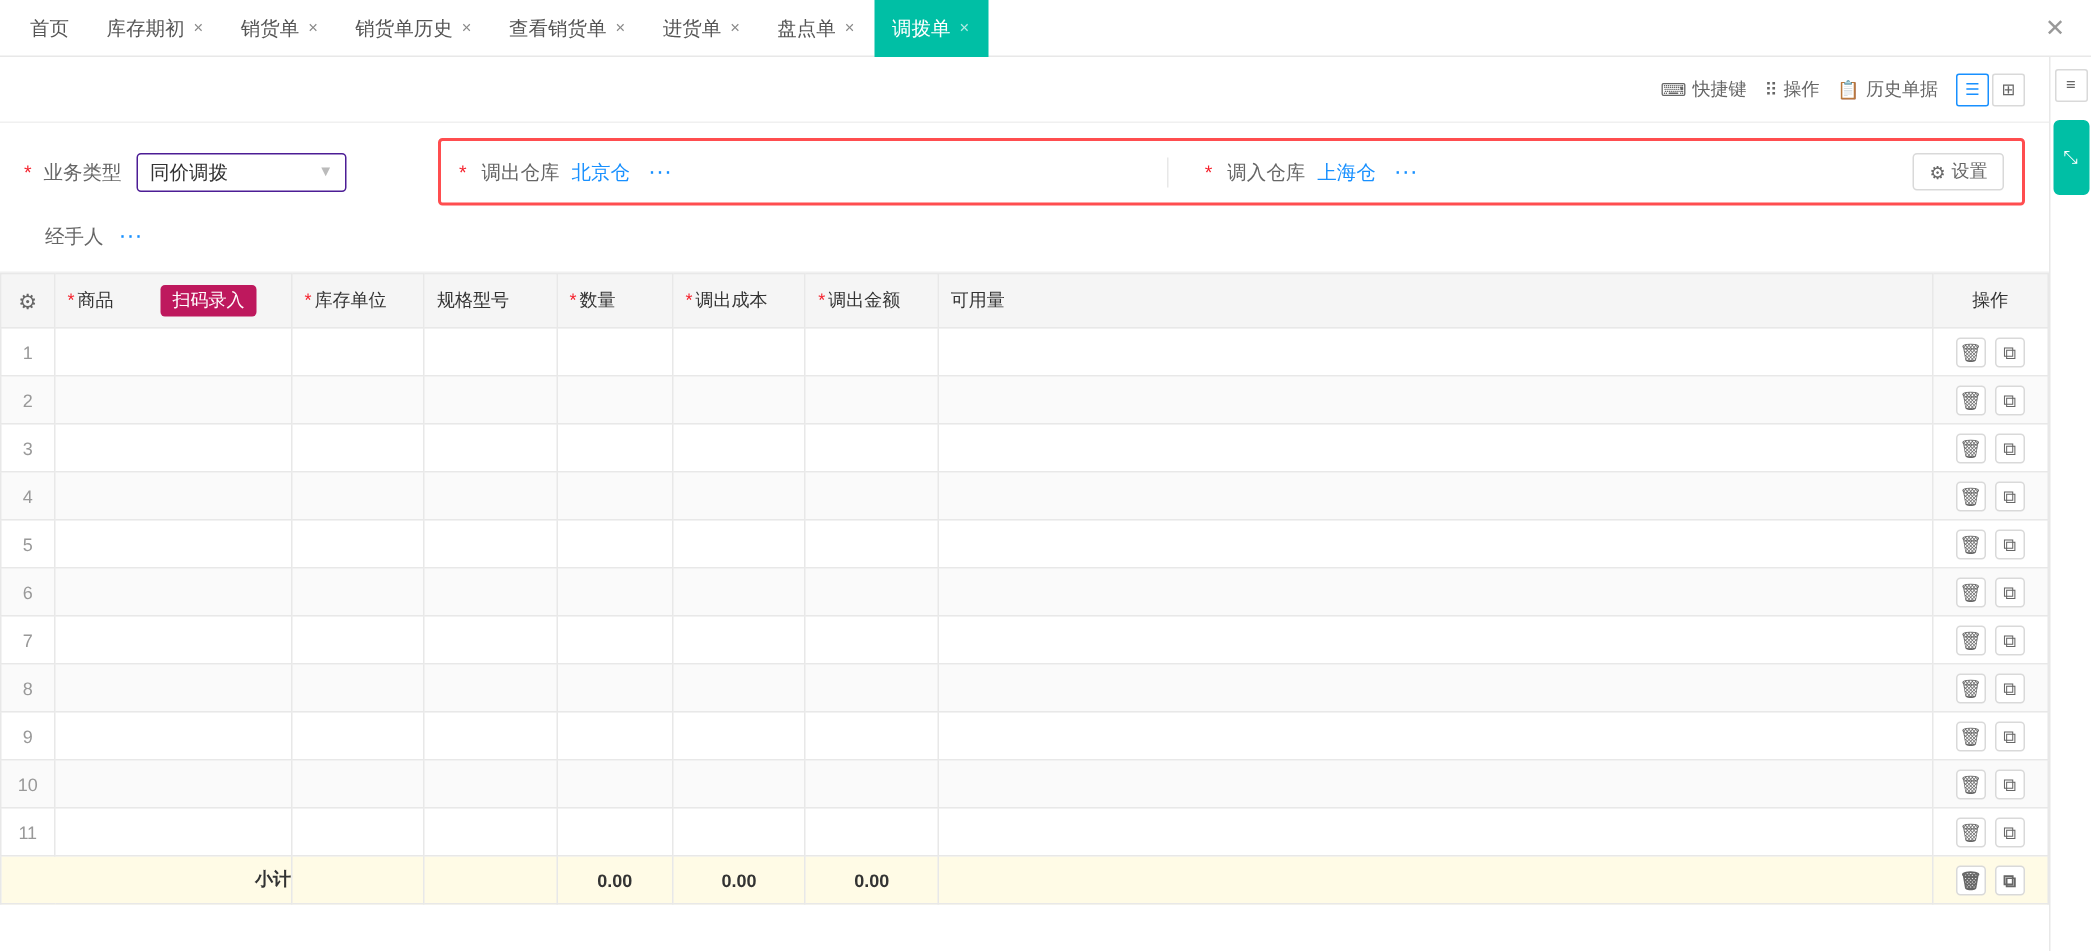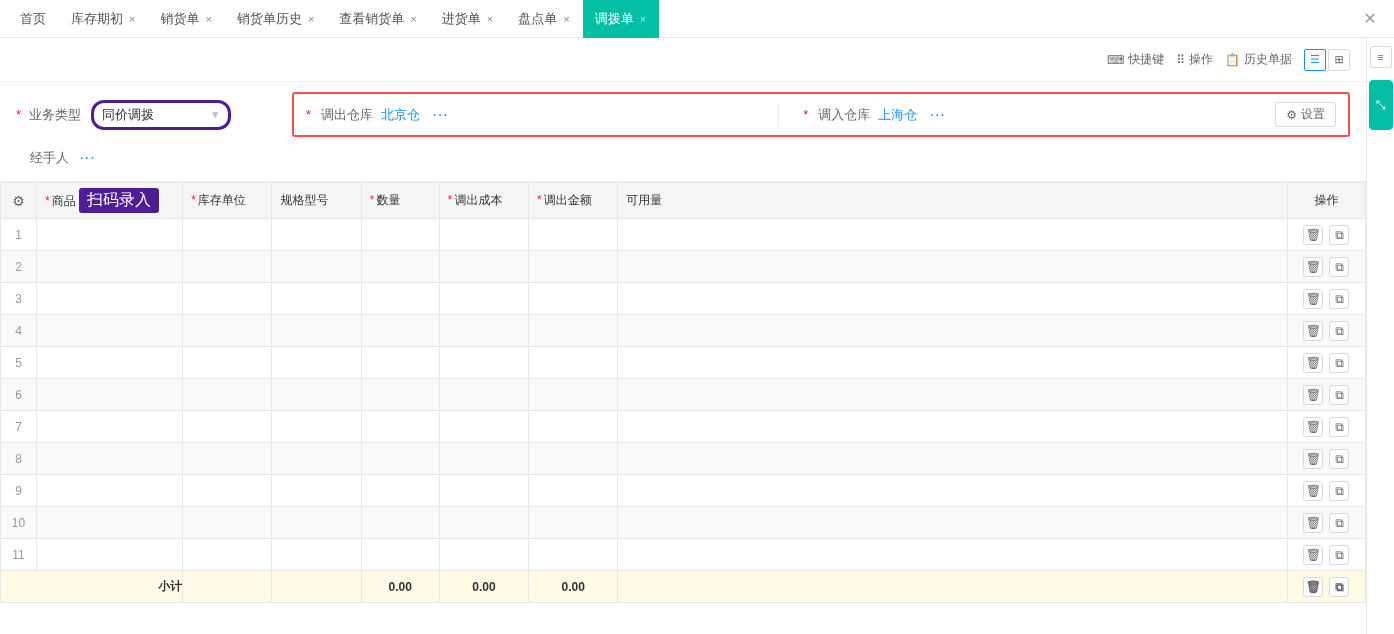--- a/index.html
+++ b/index.html
@@ -114,22 +114,22 @@
     }
     .form-field {
       display: flex;
       align-items: center;
       gap: 6px;
     }
     .required-star { color: #f5222d; margin-right: 2px; }
     .field-input-wrapper {
       display: flex;
       align-items: center;
-      border: 3px solid #4c1d95;
-      border-radius: 13px;
+      border: 1px solid #4c1d95;
+      border-radius: 3px;
       padding: 3px 8px;
       min-width: 140px;
       background: #fff;
       cursor: pointer;
     }
     .field-input-text { flex: 1; color: #333; }
     .field-input-arrow { color: #bbb; font-size: 10px; }
     .ellipsis-btn {
       color: #1890ff;
       cursor: pointer;
@@ -221,28 +221,29 @@
       border-radius: 3px;
       display: flex; align-items: center; justify-content: center;
       cursor: pointer;
       color: #666;
       font-size: 12px;
       background: #fff;
     }
     
     
     .scan-btn {
-      background: #4c1d95;
+      background: #be185d;
       color: #fff;
       border: none;
       border-radius: 3px;
       padding: 2px 8px;
-      font-size: 16px;
+      font-size: 12px;
       cursor: pointer;
       white-space: nowrap;
+      margin-left: 28px;
     }
 
     
     .settings-col {
       width: 32px;
       text-align: center;
     }
     .settings-col-icon {
       color: #666;
       cursor: pointer;

